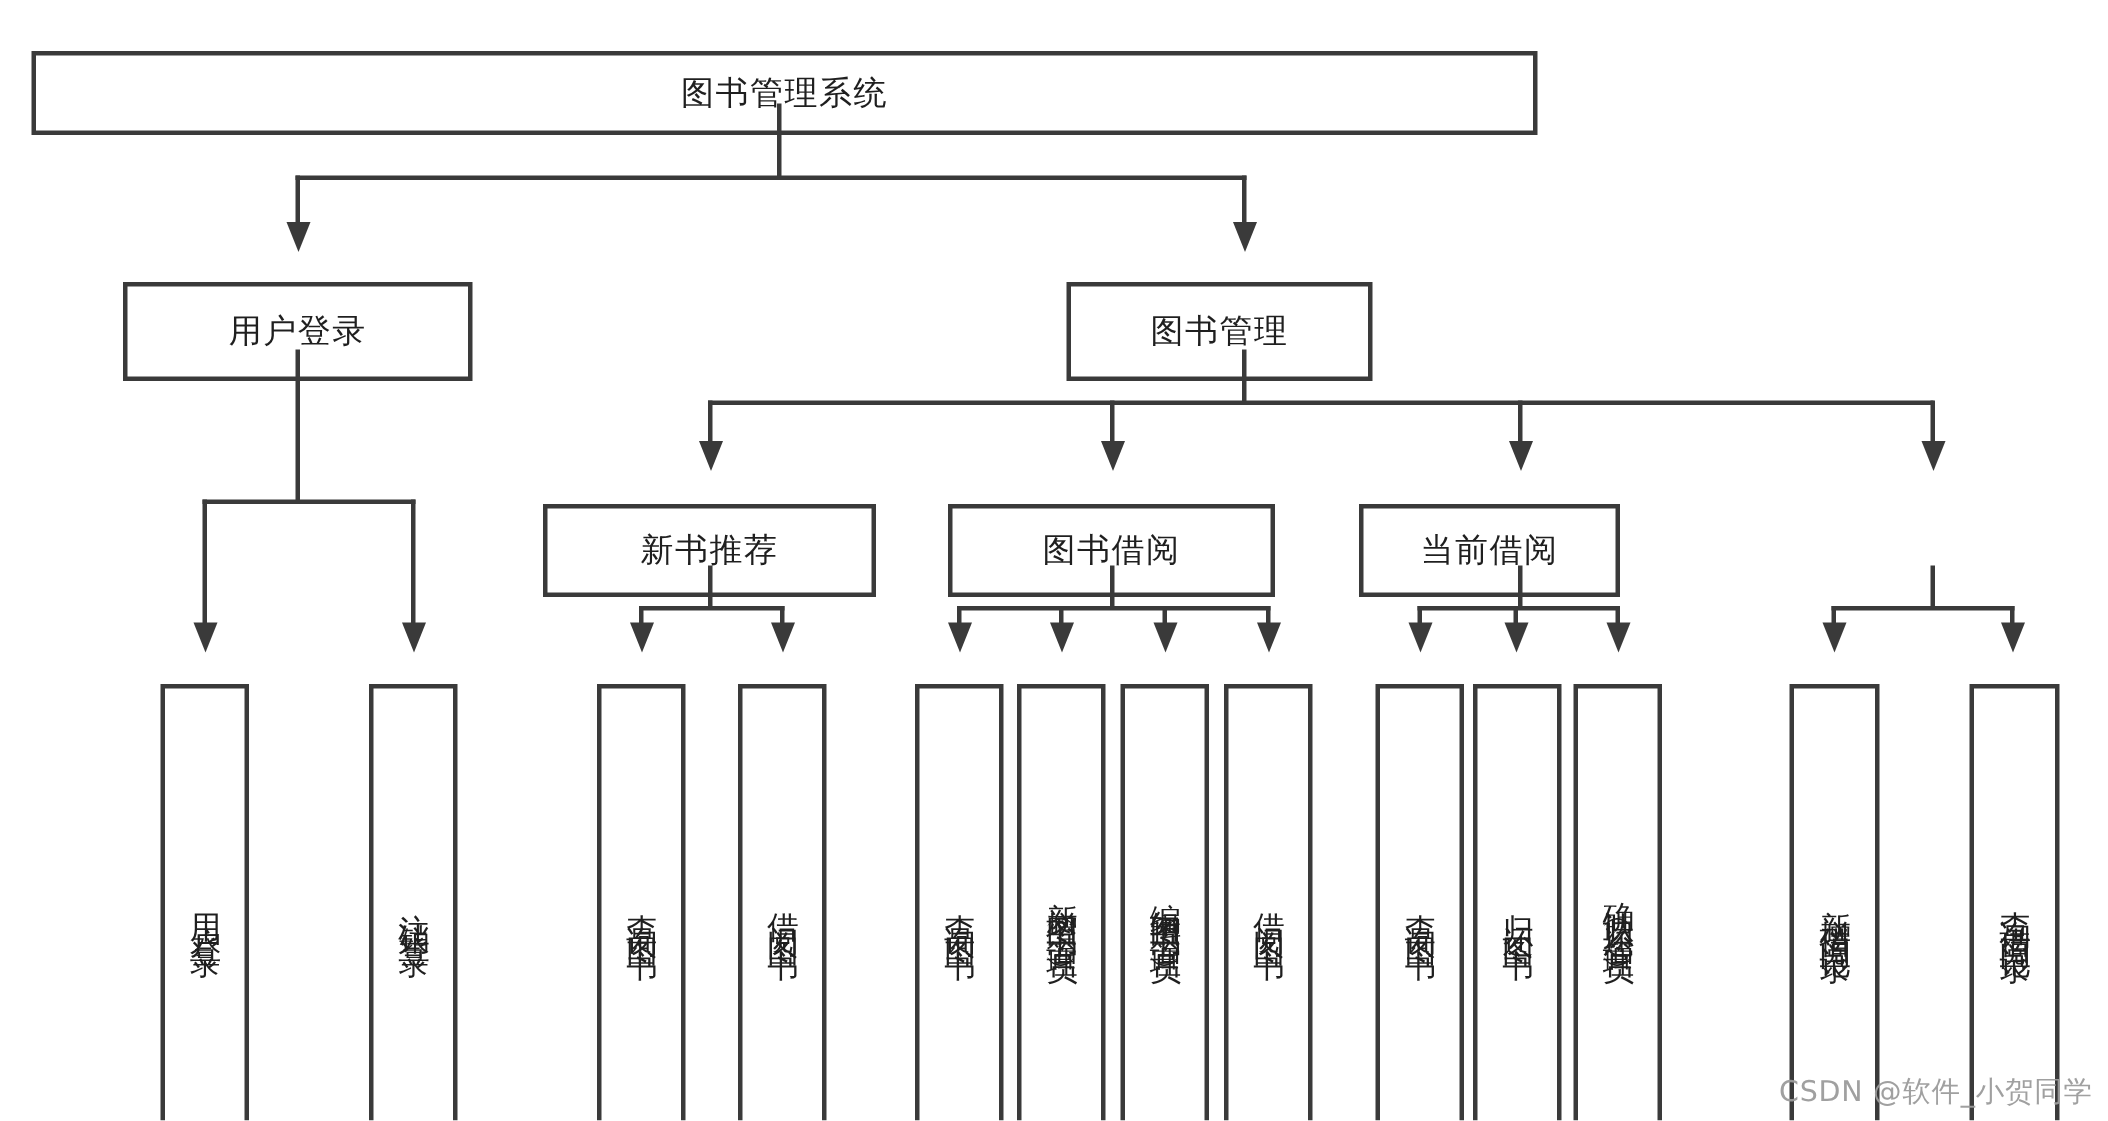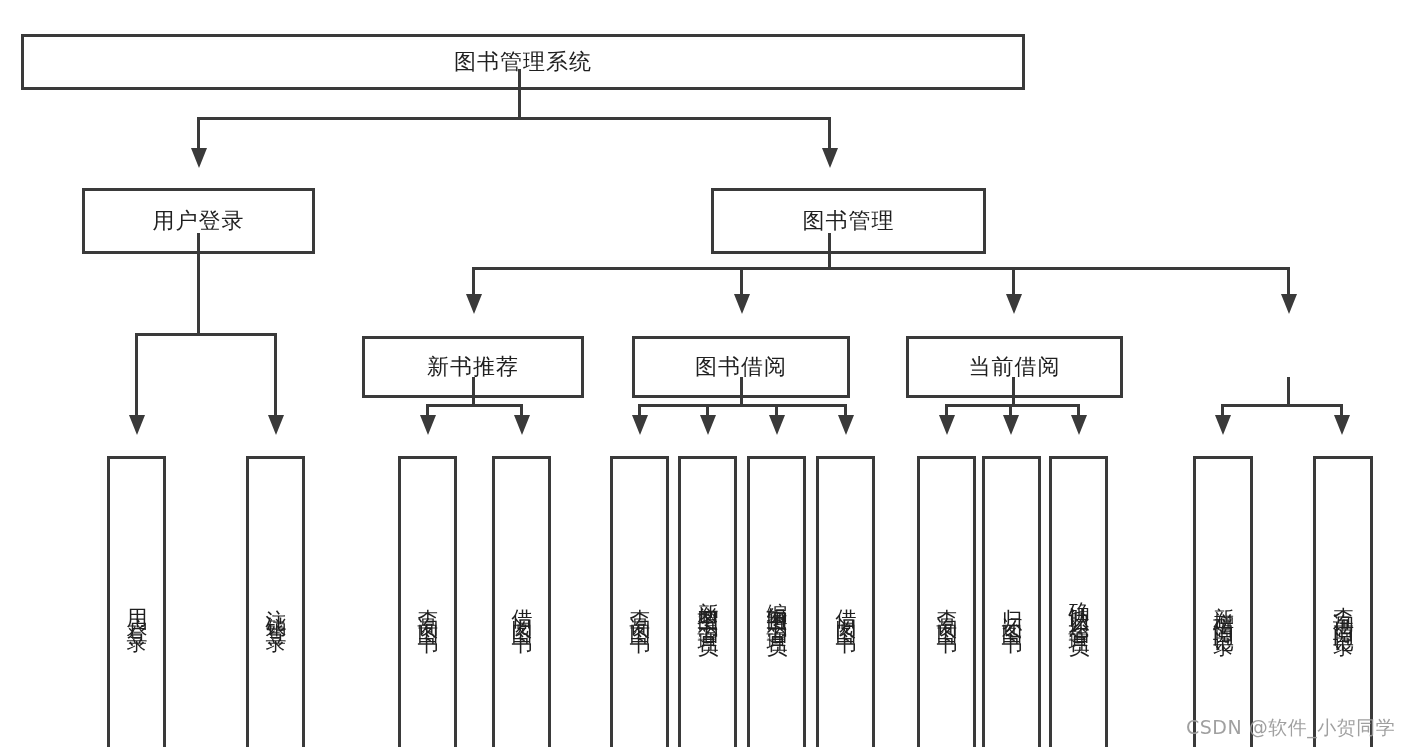--- a/index.html
+++ b/index.html
@@ -76,21 +76,21 @@
   <div class="box hbox" style="left:21px; top:13px; width:1004px; height:56px;">图书管理系统</div>
 
   <div class="vline" style="left:518px; top:69px; height:49px;"></div>
   <div class="hline" style="left:197px; top:117px; width:634px;"></div>
   <div class="vline" style="left:197px; top:117px; height:33px;"></div>
   <div class="arrow" style="left:191px; top:148px;"></div>
   <div class="vline" style="left:828px; top:117px; height:33px;"></div>
   <div class="arrow" style="left:822px; top:148px;"></div>
 
   <div class="box hbox" style="left:82px; top:167px; width:233px; height:66px;">用户登录</div>
-  <div class="box hbox" style="left:711px; top:167px; width:275px; height:66px;">图书管理</div>
+  <div class="box hbox" style="left:711px; top:167px; width:204px; height:66px;">图书管理</div>
 
   <div class="vline" style="left:197px; top:233px; height:102px;"></div>
   <div class="hline" style="left:135px; top:333px; width:142px;"></div>
   <div class="vline" style="left:135px; top:333px; height:83px;"></div>
   <div class="arrow" style="left:129px; top:415px;"></div>
   <div class="vline" style="left:274px; top:333px; height:83px;"></div>
   <div class="arrow" style="left:268px; top:415px;"></div>
 
   <div class="vline" style="left:828px; top:233px; height:36px;"></div>
   <div class="hline" style="left:472px; top:267px; width:817px;"></div>
@@ -98,21 +98,21 @@
   <div class="arrow" style="left:466px; top:294px;"></div>
   <div class="vline" style="left:740px; top:267px; height:29px;"></div>
   <div class="arrow" style="left:734px; top:294px;"></div>
   <div class="vline" style="left:1012px; top:267px; height:29px;"></div>
   <div class="arrow" style="left:1006px; top:294px;"></div>
   <div class="vline" style="left:1287px; top:267px; height:29px;"></div>
   <div class="arrow" style="left:1281px; top:294px;"></div>
 
   <div class="box hbox" style="left:362px; top:315px; width:222px; height:62px;">新书推荐</div>
   <div class="box hbox" style="left:632px; top:315px; width:218px; height:62px;">图书借阅</div>
-  <div class="box hbox" style="left:906px; top:315px; width:217px; height:62px;">当前借阅</div>
+  <div class="box hbox" style="left:906px; top:315px; width:174px; height:62px;">当前借阅</div>
 
   <div class="vline" style="left:472px; top:377px; height:29px;"></div>
   <div class="vline" style="left:740px; top:377px; height:29px;"></div>
   <div class="vline" style="left:1012px; top:377px; height:29px;"></div>
   <div class="vline" style="left:1287px; top:377px; height:29px;"></div>
 
   <div class="hline" style="left:426px; top:404px; width:97px;"></div>
   <div class="vline" style="left:426px; top:404px; height:12px;"></div>
   <div class="arrow" style="left:420px; top:415px;"></div>
   <div class="vline" style="left:520px; top:404px; height:12px;"></div>

